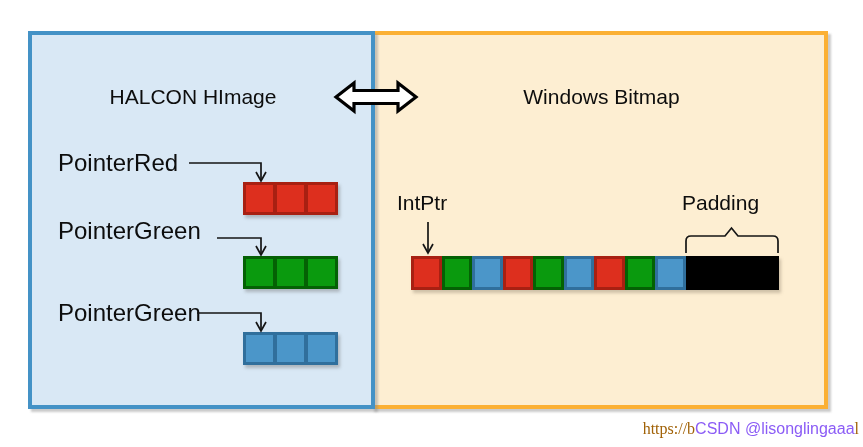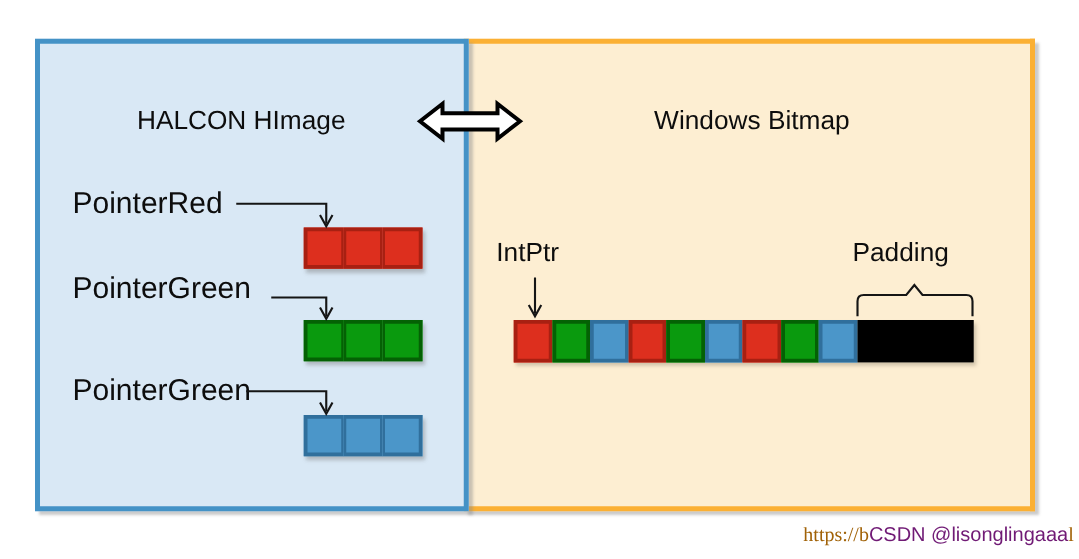--- a/index.html
+++ b/index.html
@@ -76,21 +76,21 @@
     position: absolute; left: 0; top: 0; width: 863px; height: 447px;
     z-index: 4; pointer-events: none;
   }
 
   .watermark {
     position: absolute; top: 419px; right: 4px;
     font-size: 16px; line-height: 20px; z-index: 5;
     white-space: nowrap;
   }
   .wm-faint { color: #a16207; font-family: Liberation Serif, serif; }
-  .wm-main  { color: #701a75; }
+  .wm-main  { color: #8b5cf6; }
 </style>
 </head>
 <body>
 
 <div class="stage">
 
   <div class="panel panel-left"></div>
   <div class="panel panel-right"></div>
 
   <div class="panel-title title-left">HALCON HImage</div>

